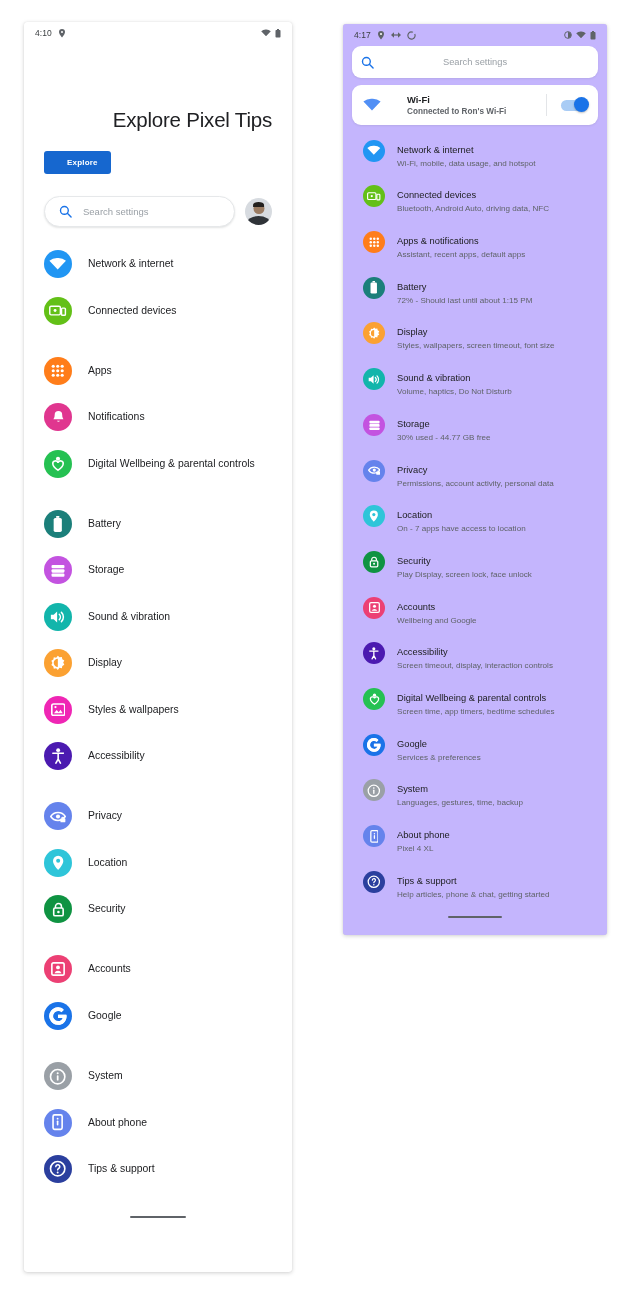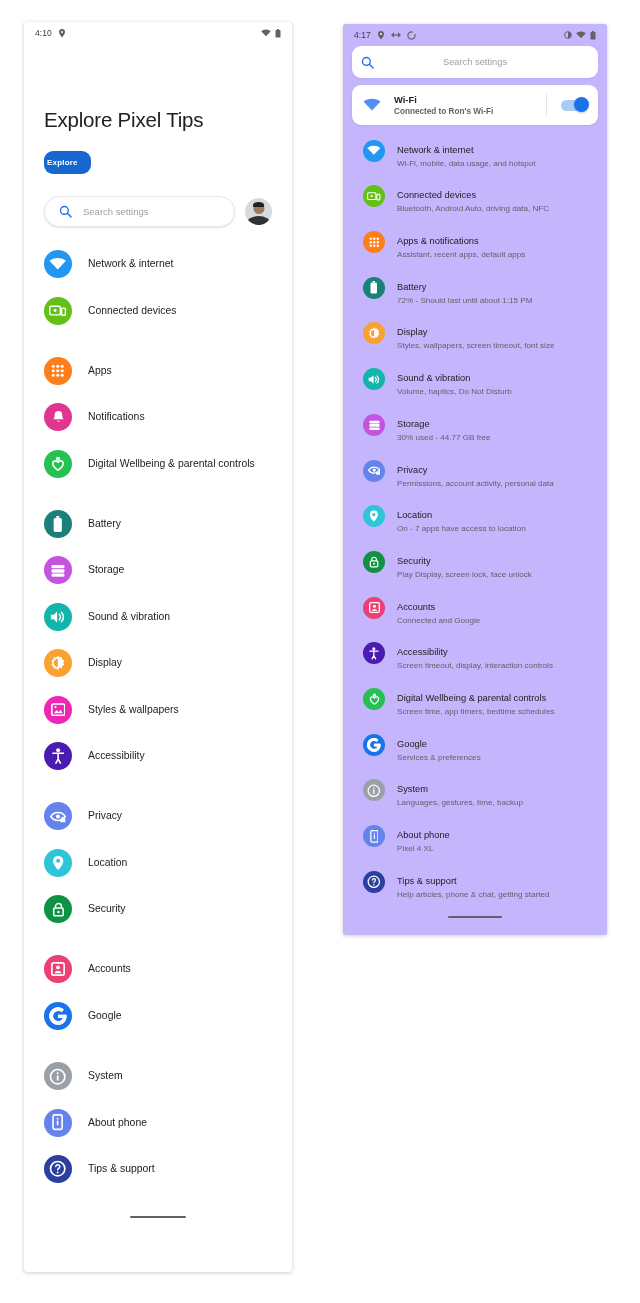--- a/index.html
+++ b/index.html
@@ -26,27 +26,27 @@
     padding:0 11px; font-size:8.5px; color:#4a4a4a; letter-spacing:0.1px;
   }
   .statusbar .clock { font-size:8.5px; color:#3c4043; }
   .sb-left { display:flex; align-items:center; gap:6px; }
   .sb-right { margin-left:auto; display:flex; align-items:center; gap:4px; }
   .sb-ico { display:block; }
 
   
   .big-title {
     font-size:20.5px; color:#202124; font-weight:400;
-    padding:0 20px; margin-top:64px; letter-spacing:-0.2px;
+    padding:0 20px; margin-top:64px; letter-spacing:-0.2px;text-align:right;
   }
   .explore-btn {
     display:inline-block; margin:19px 0 0 20px;
     background:#1667cf; color:#ffffff;
     font-size:8px; font-weight:700; letter-spacing:0.2px;
-    padding:7px 13px 7px 3px; border-radius:9px;
+    padding:7px 13px 7px 23px; border-radius:3px;
     border:none; cursor:pointer;
   }
 
   .search-row { display:flex; align-items:center; padding:0 20px; margin-top:22px; gap:10px; }
   .search-pill {
     flex:1; display:flex; align-items:center; gap:11px;
     height:31px; border-radius:18px; background:#ffffff;
     border:1px solid #e6e8ea;
     box-shadow:0 1px 2px rgba(60,64,67,0.14);
     padding:0 14px; cursor:text;
@@ -99,21 +99,21 @@
     padding:0 9px; position:relative;
   }
   .r-search .ph {
     position:absolute; left:0; right:0; text-align:center;
     font-size:9.3px; color:#9aa0a6;
   }
   .r-search .av { margin-left:auto; }
   .av-sm { width:20px; height:20px; }
 
   .wifi-card { margin-top:7px; display:flex; align-items:center; height:40px; padding:0 11px; cursor:pointer; }
-  .wifi-texts { margin-left:13px; }
+  .wifi-texts { margin-left:26px; }
   .wifi-title { font-size:9.4px; color:#202124; font-weight:700; }
   .wifi-sub  { font-size:8.2px; color:#5f6368; margin-top:1.5px;font-weight:bold; }
   .wifi-div { margin-left:auto; width:1px; height:22px; background:#e3e5e8; }
   .toggle {
     margin-left:14px; width:26px; height:11px; border-radius:7px;
     background:#a9ccf5; position:relative; flex:none; cursor:pointer;
   }
   .toggle .knob {
     position:absolute; right:-2px; top:-2.5px;
     width:15px; height:15px; border-radius:50%;
@@ -566,21 +566,21 @@
           <span><span class="t">Security</span><div class="s">Play Display, screen lock, face unlock</div></span>
         </div>
         <div class="row-r">
           <span class="ic ic-r" style="background:#ec4074">
             <svg width="11" height="11" viewBox="0 0 13 13">
               <rect x="0.8" y="0.8" width="11.4" height="11.4" rx="1.6" fill="none" stroke="#ffffff" stroke-width="1.5"></rect>
               <circle cx="6.5" cy="5" r="1.8" fill="#ffffff"></circle>
               <path d="M3.2 10.4a3.6 3.6 0 016.6 0z" fill="#ffffff"></path>
             </svg>
           </span>
-          <span><span class="t">Accounts</span><div class="s">Connected and Google</div></span>
+          <span><span class="t">Accounts</span><div class="s">Wellbeing and Google</div></span>
         </div>
         <div class="row-r">
           <span class="ic ic-r" style="background:#4b1ab0">
             <svg width="9.68" height="12.76" viewBox="0 0 11 15">
               <circle cx="5.5" cy="2" r="1.8" fill="#ffffff"></circle>
               <path d="M0.6 4.8h9.8" stroke="#ffffff" stroke-width="1.5" stroke-linecap="round"></path>
               <path d="M5.5 4.8v5.4M5.5 10.2L3.4 14M5.5 10.2L7.6 14" stroke="#ffffff" stroke-width="1.5" stroke-linecap="round"></path>
             </svg>
           </span>
           <span><span class="t">Accessibility</span><div class="s">Screen timeout, display, interaction controls</div></span>

